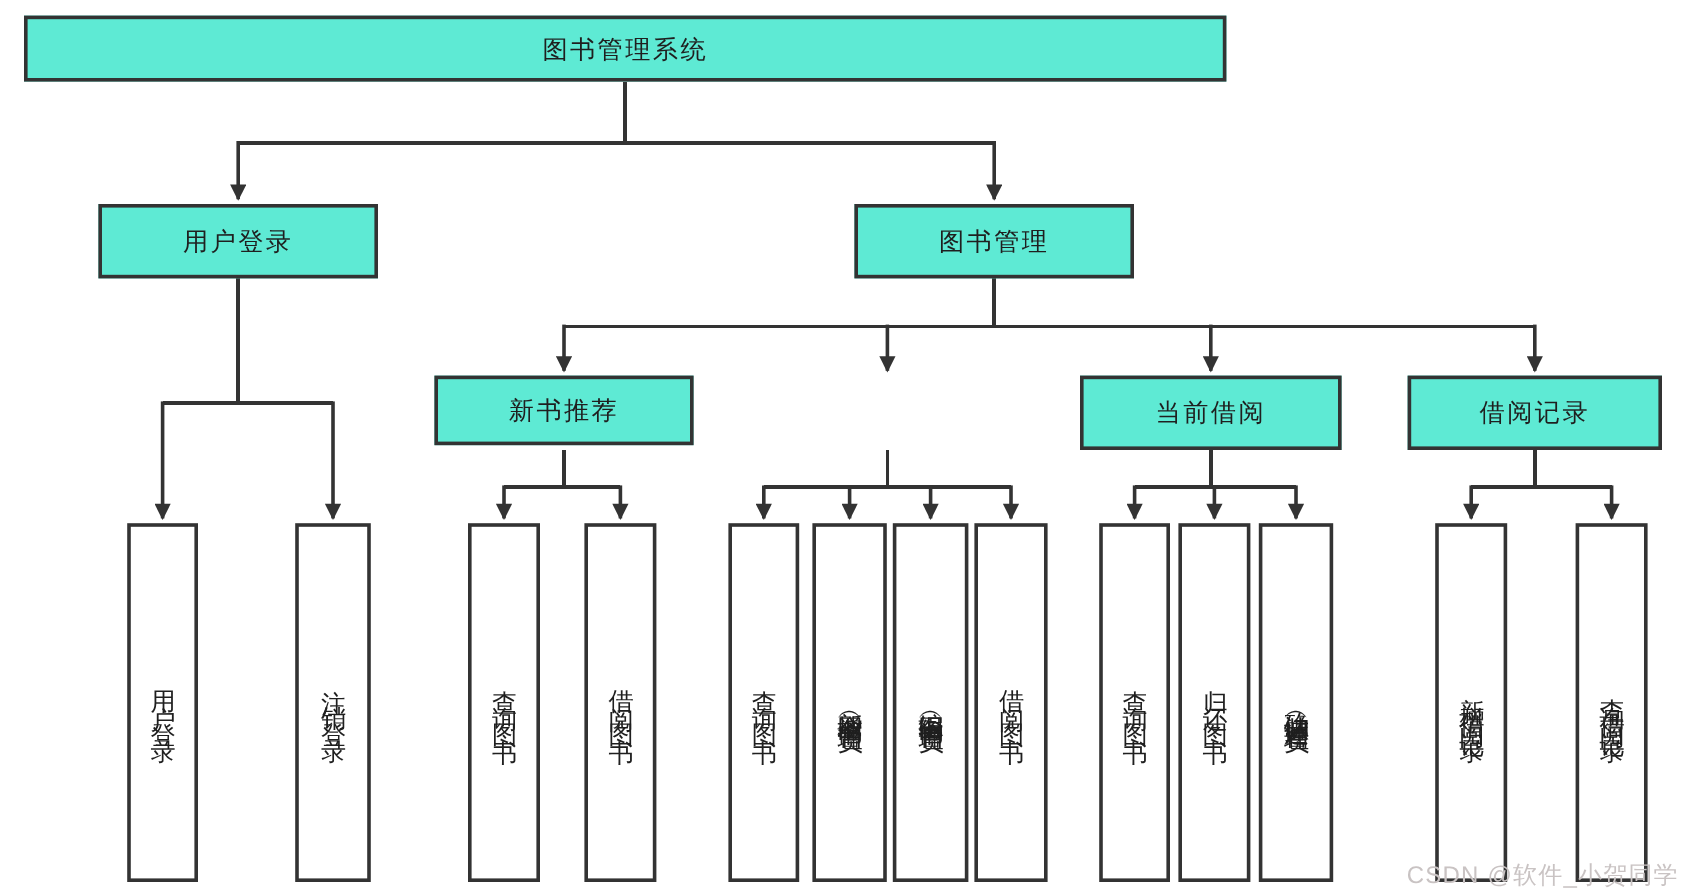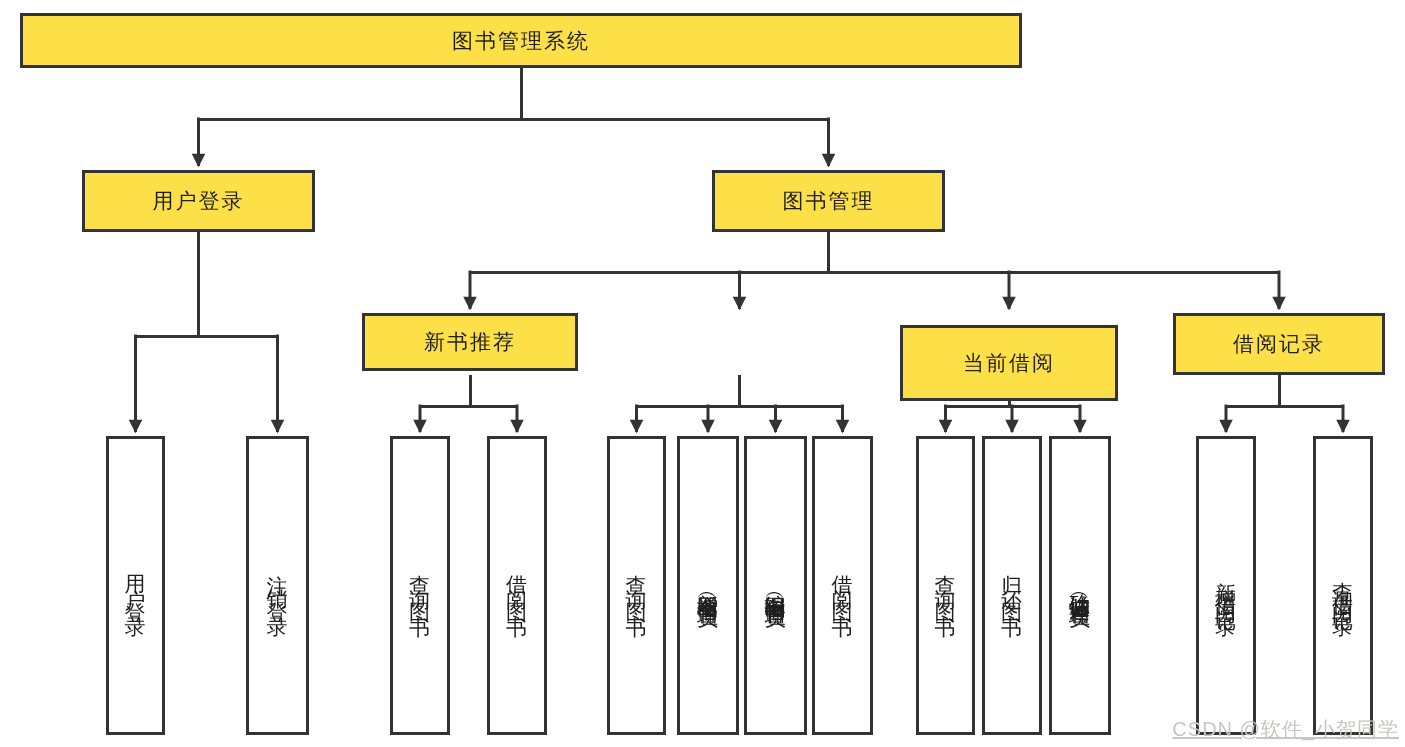--- a/index.html
+++ b/index.html
@@ -11,35 +11,35 @@
   .canvas{
     position:relative;width:1405px;height:747px;background:var(--background);
     overflow:hidden;
   }
   .connectors{position:absolute;left:0;top:0;width:1405px;height:747px;}
   .connectors line{stroke:var(--line);stroke-width:3;shape-rendering:crispEdges;}
   .connectors line.arrow{shape-rendering:auto;}
   .connectors marker path{fill:var(--line);}
   .hbox{
     position:absolute;box-sizing:border-box;border:3px solid var(--box-border);
-    background:#fde047;display:flex;align-items:center;justify-content:center;
+    background:#5eead4;display:flex;align-items:center;justify-content:center;
     font-size:21px;color:var(--text);letter-spacing:2px;white-space:nowrap;
   }
   .vbox{
     position:absolute;box-sizing:border-box;border:3px solid var(--box-border);
     background:#fff;display:flex;align-items:center;justify-content:center;
     top:436px;height:299px;font-size:21px;color:var(--text);
   }
   .vbox span{
     writing-mode:vertical-rl;text-orientation:mixed;line-height:1;
     max-height:285px;display:block;
   }
   .watermark{
     position:absolute;right:6px;bottom:4px;font-size:20px;
-    color:var(--watermark);letter-spacing:1px;white-space:nowrap;text-decoration:underline;
+    color:var(--watermark);letter-spacing:1px;white-space:nowrap;
   }
 </style>
 </head>
 <body>
 
 <div class="canvas">
 
   <svg class="connectors" viewBox="0 0 1405 747" xmlns="http://www.w3.org/2000/svg">
     <defs>
       <marker id="arrow" viewBox="0 0 10 10" refX="9" refY="5" markerWidth="5.5" markerHeight="4.5" orient="auto-start-reverse">
@@ -95,21 +95,21 @@
   <div class="hbox" style="left:82px;top:170px;width:233px;height:62px">
     <span>用户登录</span>
   </div>
   <div class="hbox" style="left:712px;top:170px;width:233px;height:62px">
     <span>图书管理</span>
   </div>
 
   <div class="hbox" style="left:362px;top:313px;width:216px;height:58px">
     <span>新书推荐</span>
   </div>
-  <div class="hbox" style="left:900px;top:325px;width:218px;height:76px">
+  <div class="hbox" style="left:900px;top:313px;width:218px;height:62px">
     <span>当前借阅</span>
   </div>
   <div class="hbox" style="left:1173px;top:313px;width:212px;height:62px">
     <span>借阅记录</span>
   </div>
 
   <div class="vbox" style="left:106px;width:59px">
     <span style="letter-spacing: 14px;">用户登录</span>
   </div>
   <div class="vbox" style="left:246px;width:63px">

